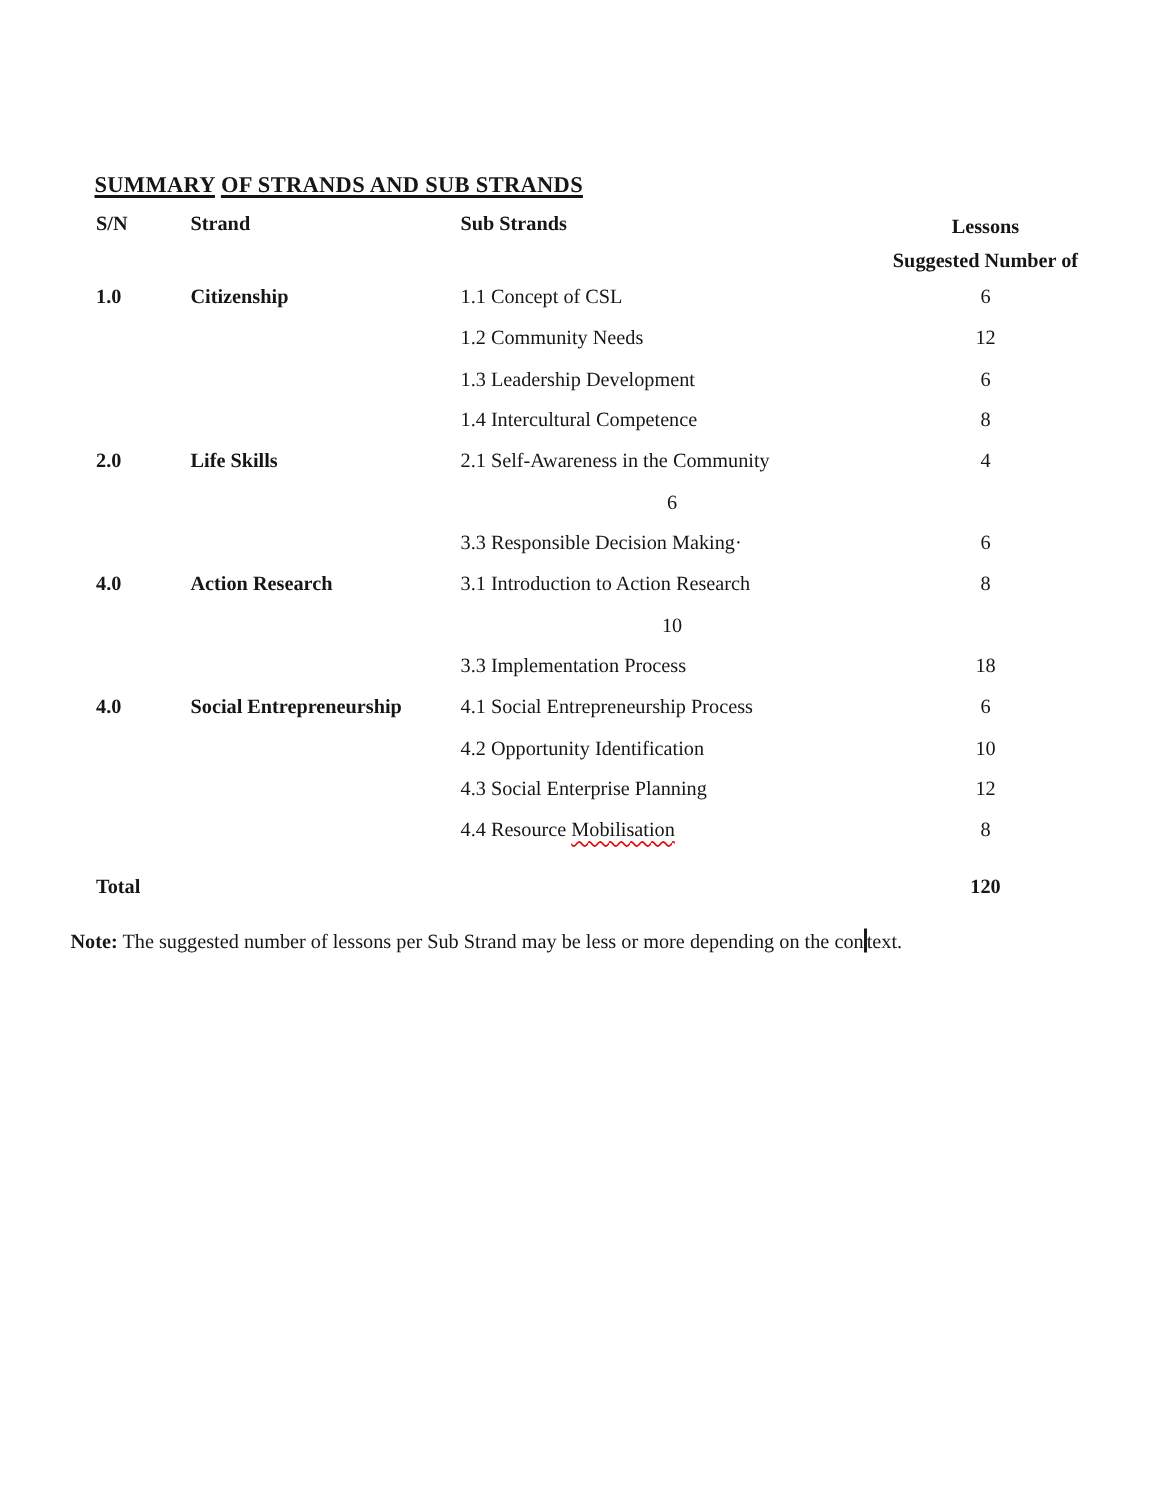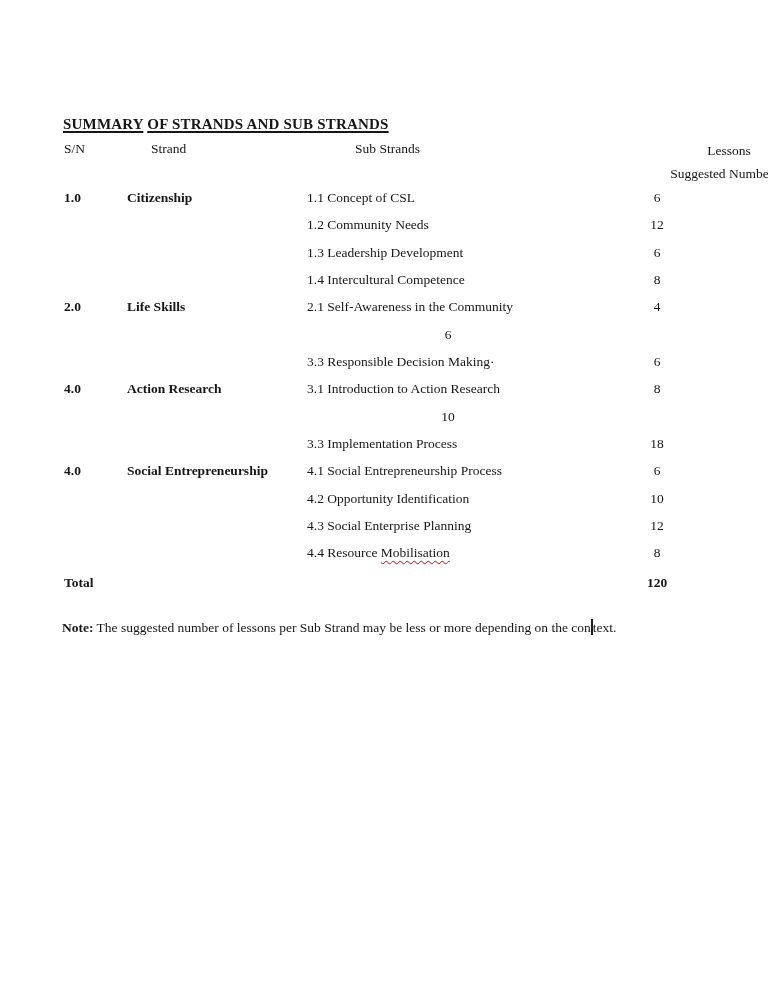--- a/index.html
+++ b/index.html
@@ -23,37 +23,37 @@
 
   .summary-table{
     position:absolute;left:64px;top:141px;width:661px;
     font-size:13.5px;
   }
   .grid-row{
     display:grid;
     grid-template-columns:63px 180px 282px 136px;
     align-items:start;
   }
-  .thead{height:49px;font-weight:400;gap:24px;}
+  .thead{height:49px;font-weight:700;}
   .h-lessons{text-align:center;line-height:23px;margin-top:-2px;}
   .trow{height:27.33px;line-height:15px;}
   .cell{white-space:nowrap;}
   .bold{font-weight:700;}
   .c-lessons{text-align:center;}
-  .total-row{height:27px;line-height:15px;margin-top:2px;}
+  .total-row{height:27px;line-height:15px;margin-top:10px;}
   .misspelled{
     text-decoration:underline;
     text-decoration-style:wavy;
     text-decoration-color:var(--spell-color,#e00000);
     text-decoration-thickness:1px;
     text-underline-offset:3px;
   }
 
   .note{
-    position:absolute;left:62px;top:619px;width:620px;margin:0;
+    position:absolute;left:47px;top:619px;width:620px;margin:0;
     font-size:13.5px;line-height:17px;
   }
   .note b{font-weight:700;}
   .caret{
     display:inline-block;width:2px;height:16px;
     background:var(--caret-color,#1a1a1a);
     vertical-align:-3px;margin:0;
   }
 </style>
 </head>

